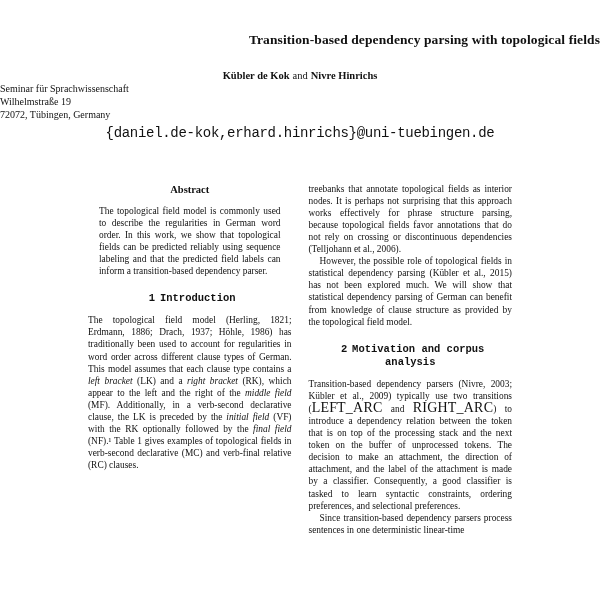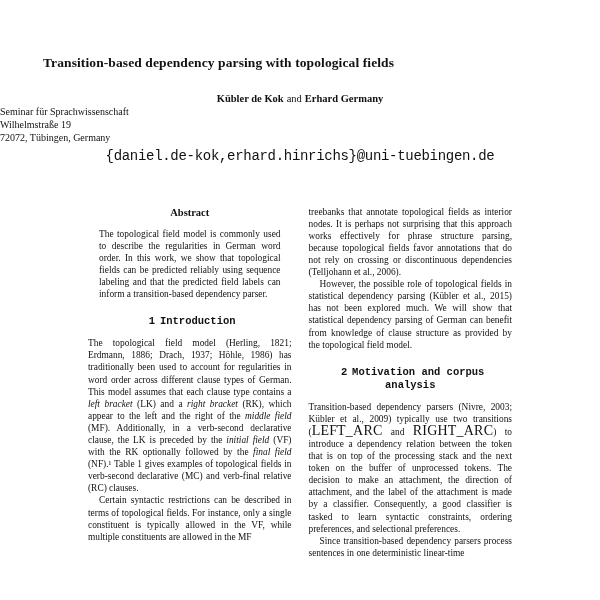--- a/index.html
+++ b/index.html
@@ -7,22 +7,22 @@
   .page {
     position: relative;
     width: 600px;
     height: 600px;
     background: #ffffff;
     overflow: hidden;
     color: #111111;
     font-family: "Liberation Serif", serif;
   }
   .title {
-    margin-top: 55px;
-    text-align: left;
+    margin-top: 32px;
+    text-align: right;
     font-size: 13.5px;
     font-weight: 700;
     letter-spacing: 0.1px;
     padding-left: 43px;
   }
   .authors {
     margin-top: 21px;
     text-align: center;
     font-size: 10.5px;
     line-height: 13px;
@@ -74,38 +74,37 @@
   .it { font-style: italic; }
   .sc { font-size: 14px; letter-spacing: 0.2px; }
 </style>
 </head>
 <body>
 
 <div class="page">
 
   <div class="title">Transition-based dependency parsing with topological fields</div>
 
-  <div class="authors"><span class="name">Kübler de Kok</span><span class="and">and</span><span class="name">Erhard Germany</span></div>
+  <div class="authors"><span class="name">Kübler de Kok</span><span class="and">and</span><span class="name">Nivre Hinrichs</span></div>
 
   <div class="affil">Seminar für Sprachwissenschaft</div>
   <div class="affil">Wilhelmstraße 19</div>
   <div class="affil">72072, Tübingen, Germany</div>
   <div class="email">{daniel.de-kok,erhard.hinrichs}@uni-tuebingen.de</div>
 
   <div class="columns">
 
     <div class="col">
       <div class="abstract-heading">Abstract</div>
       <p class="abstract-body">The topological field model is commonly used to describe the regularities in German word order. In this work, we show that topological fields can be predicted reliably using sequence labeling and that the predicted field labels can inform a transition-based dependency parser.</p>
 
       <div class="sec-heading"><span class="sec-num">1</span><span>Introduction</span></div>
 
       <p><span>The topological field model (Herling, 1821; Erdmann, 1886; Drach, 1937; Höhle, 1986) has traditionally been used to account for regularities in word order across different clause types of German. This model assumes that each clause type contains a </span><span class="it">left bracket</span><span> (LK) and a </span><span class="it">right bracket</span><span> (RK), which appear to the left and the right of the </span><span class="it">middle field</span><span> (MF). Additionally, in a verb-second declarative clause, the LK is preceded by the </span><span class="it">initial field</span><span> (VF) with the RK optionally followed by the </span><span class="it">final field</span><span> (NF).¹ Table 1 gives examples of topological fields in verb-second declarative (MC) and verb-final relative (RC) clauses.</span></p>
 
-      <p class="indent">Certain syntactic restrictions can be described in terms of topological fields. For instance, only a single constituent is typically allowed in the VF, while multiple constituents are allowed in the MF</p>
     </div>
 
     <div class="col">
       <p>treebanks that annotate topological fields as interior nodes. It is perhaps not surprising that this approach works effectively for phrase structure parsing, because topological fields favor annotations that do not rely on crossing or discontinuous dependencies (Telljohann et al., 2006).</p>
       <p class="indent">However, the possible role of topological fields in statistical dependency parsing (Kübler et al., 2015) has not been explored much. We will show that statistical dependency parsing of German can benefit from knowledge of clause structure as provided by the topological field model.</p>
 
       <div class="sec-heading"><span class="sec-num">2</span><span>Motivation and corpus analysis</span></div>
 
       <p><span>Transition-based dependency parsers (Nivre, 2003; Kübler et al., 2009) typically use two transitions (</span><span class="sc">LEFT_ARC</span><span> and </span><span class="sc">RIGHT_ARC</span><span>) to introduce a dependency relation between the token that is on top of the processing stack and the next token on the buffer of unprocessed tokens. The decision to make an attachment, the direction of attachment, and the label of the attachment is made by a classifier. Consequently, a good classifier is tasked to learn syntactic constraints, ordering preferences, and selectional preferences.</span></p>
 

